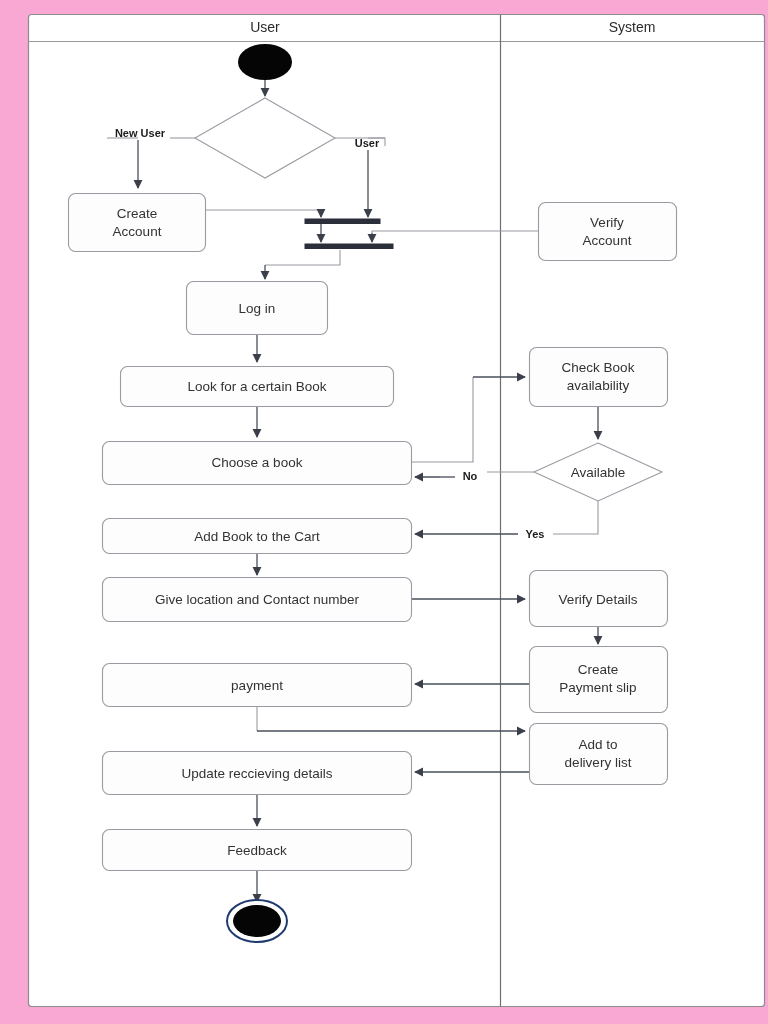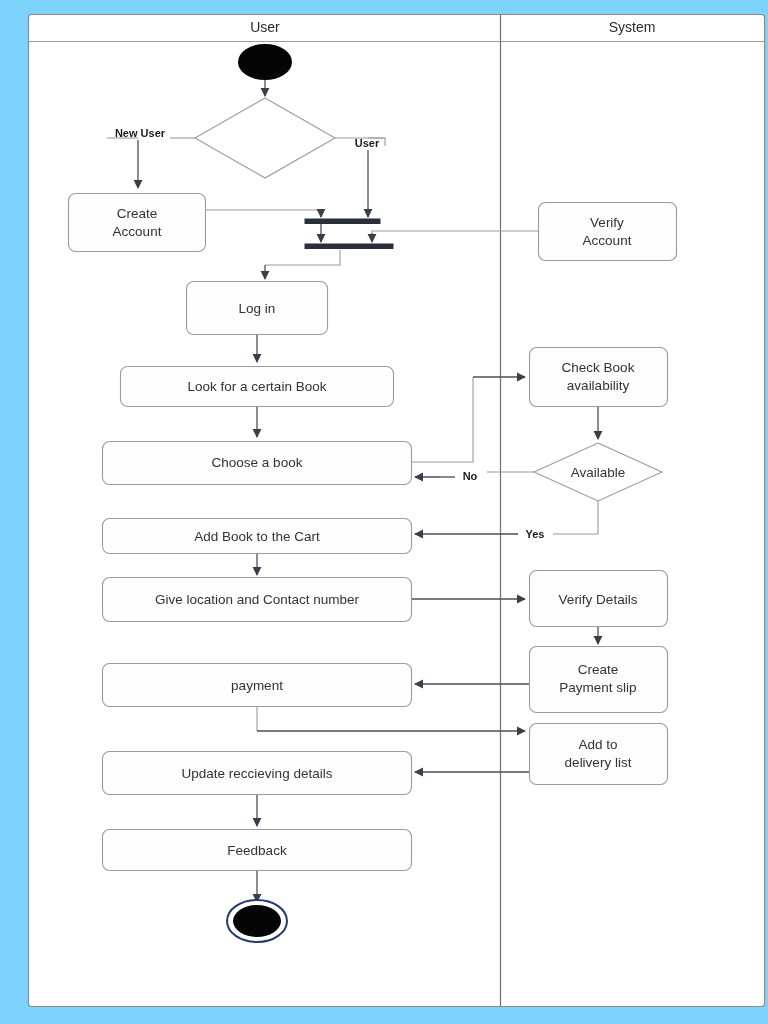--- a/index.html
+++ b/index.html
@@ -2,21 +2,21 @@
 <html><head>
 <meta charset="utf-8">
 <title>Activity Diagram</title>
 <style>
   html,body{margin:0;padding:0;background:#ffffff;}
   body{
     width:768px;height:1024px;
     font-family:"Liberation Sans","DejaVu Sans",sans-serif;
     -webkit-font-smoothing:antialiased;
   }
-  #canvas{position:relative;width:768px;height:1024px;overflow:hidden;background:#7dd3fc;}
+  #canvas{position:relative;width:768px;height:1024px;overflow:hidden;background:#f9a8d4;}
   svg#diagram{position:absolute;left:0;top:0;width:768px;height:1024px;display:block;}
   .lane-label{
     font-size:14px;fill:#2b2b2b;text-anchor:middle;
     font-family:"Liberation Sans","DejaVu Sans",sans-serif;
   }
   .node-label{
     font-size:13.5px;fill:#333333;text-anchor:middle;
     font-family:"Liberation Sans","DejaVu Sans",sans-serif;
   }
   .guard-label{

